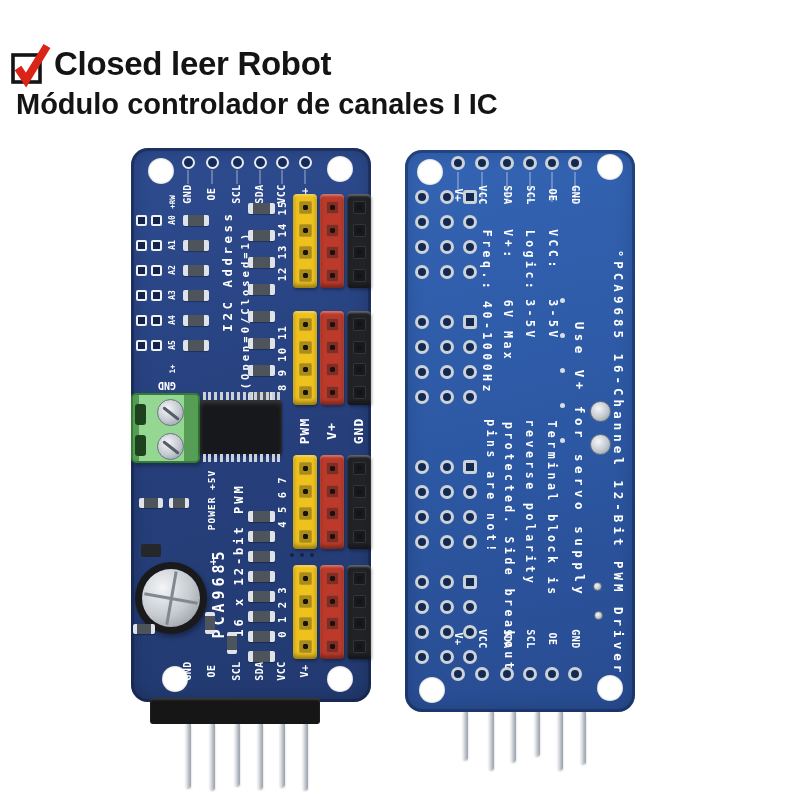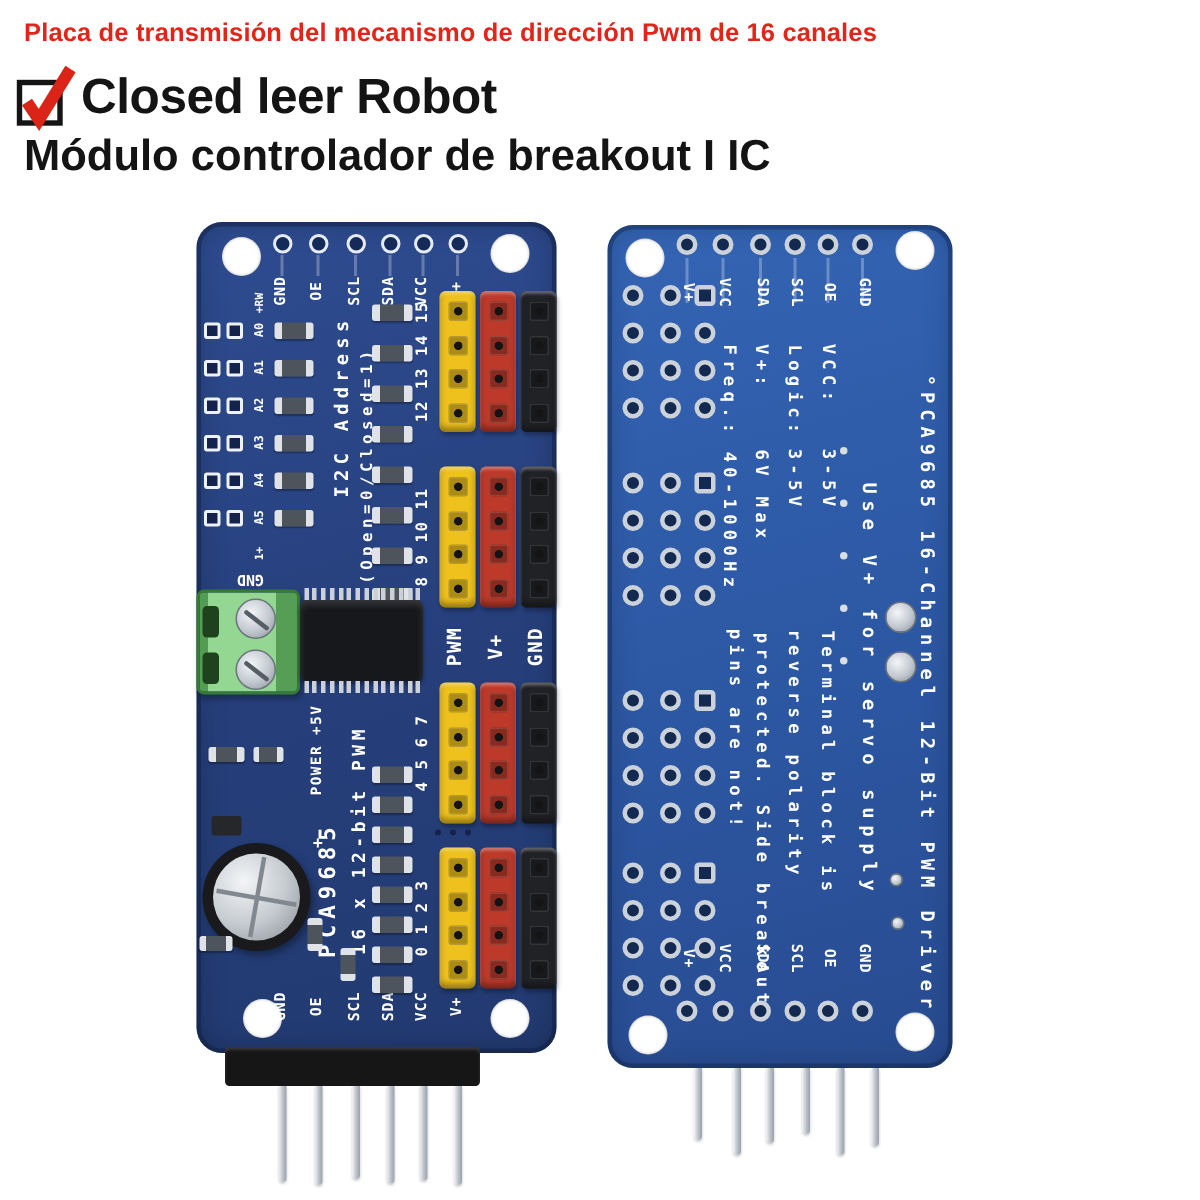--- a/index.html
+++ b/index.html
@@ -43,31 +43,30 @@
   .leg{background:#ccd1d7}
   .hdrblk{background:#161617;border-radius:3px;box-shadow:inset 0 2px 2px rgba(255,255,255,.15)}
   .capo{border-radius:50%;background:#1a1a1d;box-shadow:2px 3px 5px rgba(0,0,0,.35)}
   .capi{border-radius:50%;background:radial-gradient(circle at 35% 32%,#f3f5f7,#c6cbd0 52%,#878d95)}
   .capline{background:#82888f}
 </style>
 </head>
 <body>
 
 <div class="page">
-  <div class="tagline">Placa de transmisión del mecanismo de dirección Pwm de 16 canales</div>
   <div class="titlerow">
     <span class="chk">
       <svg width="44" height="48" viewBox="0 0 44 48">
         <rect x="3" y="15" width="27" height="27" fill="#ffffff" stroke="#141414" stroke-width="3.6"></rect>
         <path d="M8 28 L16 40 L37 6" stroke="#da2418" stroke-width="8" fill="none"></path>
       </svg>
     </span>
     <h1>Closed leer Robot</h1>
   </div>
-  <h2>Módulo controlador de breakout I IC</h2>
+  <h2>Módulo controlador de canales I IC</h2>
   <div id="front" class="board">
       <div class="abs mh" style="left: 17px; top: 10px; width: 26px; height: 26px;"></div>
       <div class="abs mh" style="left: 196px; top: 8px; width: 26px; height: 26px;"></div>
       <div class="abs mh" style="left: 31px; top: 518px; width: 26px; height: 26px;"></div>
       <div class="abs mh" style="left: 196px; top: 518px; width: 26px; height: 26px;"></div>
       <div class="abs trace" style="left: 56.2px; top: 22px; width: 1.6px; height: 14px;"></div>
       <div class="abs th" style="left: 50.5px; top: 8px; width: 13px; height: 13px;"></div>
       <div class="vt" style="left: 57px; top: 46px; font-size: 10px; letter-spacing: 0.5px;">GND</div>
       <div class="vt" style="left: 57px; top: 523px; font-size: 10px; letter-spacing: 0.5px;">GND</div>
       <div class="abs trace" style="left: 80.2px; top: 22px; width: 1.6px; height: 14px;"></div>

